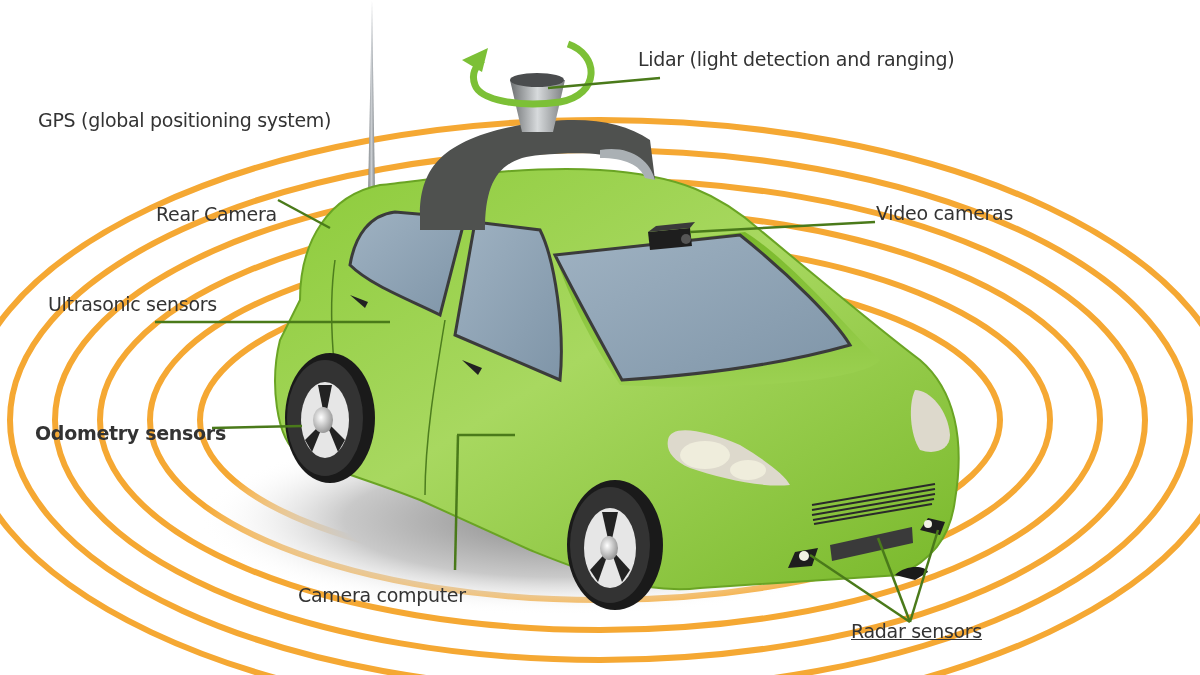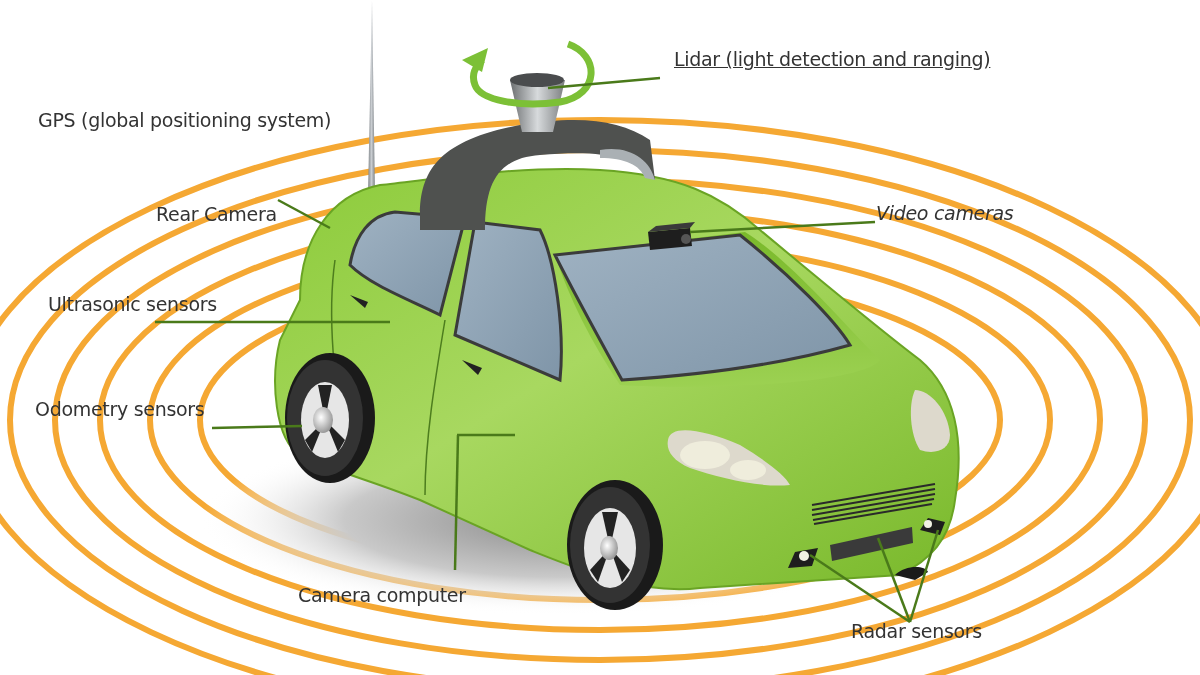--- a/index.html
+++ b/index.html
@@ -145,20 +145,20 @@
       <line x1="212" y1="428" x2="302" y2="426"></line>
       <line x1="457" y1="435" x2="515" y2="435"></line>
       <line x1="458" y1="435" x2="455" y2="570"></line>
       <line x1="810" y1="555" x2="910" y2="622"></line>
       <line x1="878" y1="538" x2="910" y2="622"></line>
       <line x1="938" y1="530" x2="910" y2="622"></line>
     </g>
   </svg>
 
   <div class="label" style="left:38px;top:111px;text-align:center;">GPS (global positioning system)</div>
-  <div class="label" style="left:674px;top:50px;text-decoration:underline;">Lidar (light detection and ranging)</div>
+  <div class="label" style="left:638px;top:50px;">Lidar (light detection and ranging)</div>
   <div class="label" style="left:156px;top:177px;margin-top:28px;">Rear Camera</div>
-  <div class="label" style="left:876px;top:204px;font-style:italic;">Video cameras</div>
+  <div class="label" style="left:876px;top:204px;">Video cameras</div>
   <div class="label" style="left:48px;top:295px;text-align:center;">Ultrasonic sensors</div>
-  <div class="label" style="left:35px;top:400px;">Odometry sensors</div>
+  <div class="label" style="left:35px;top:424px;font-weight:bold;">Odometry sensors</div>
   <div class="label" style="left:298px;top:586px;">Camera computer</div>
-  <div class="label" style="left:851px;top:622px;">Radar sensors</div>
+  <div class="label" style="left:851px;top:622px;text-decoration:underline;">Radar sensors</div>
 </div>
 
 </body></html>

